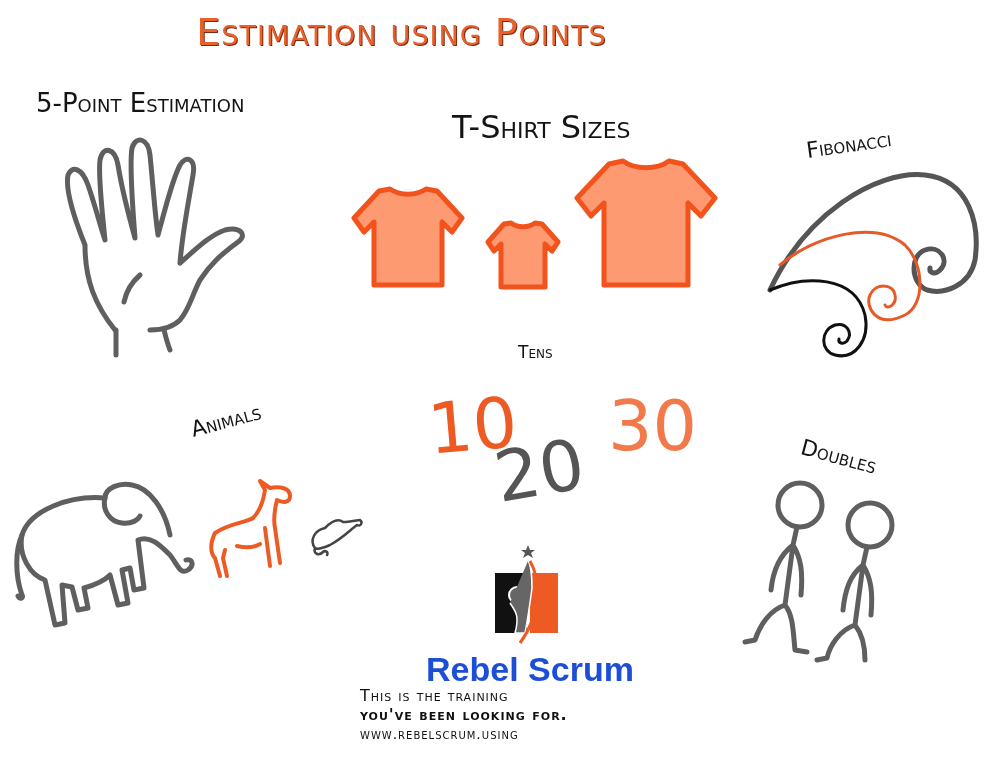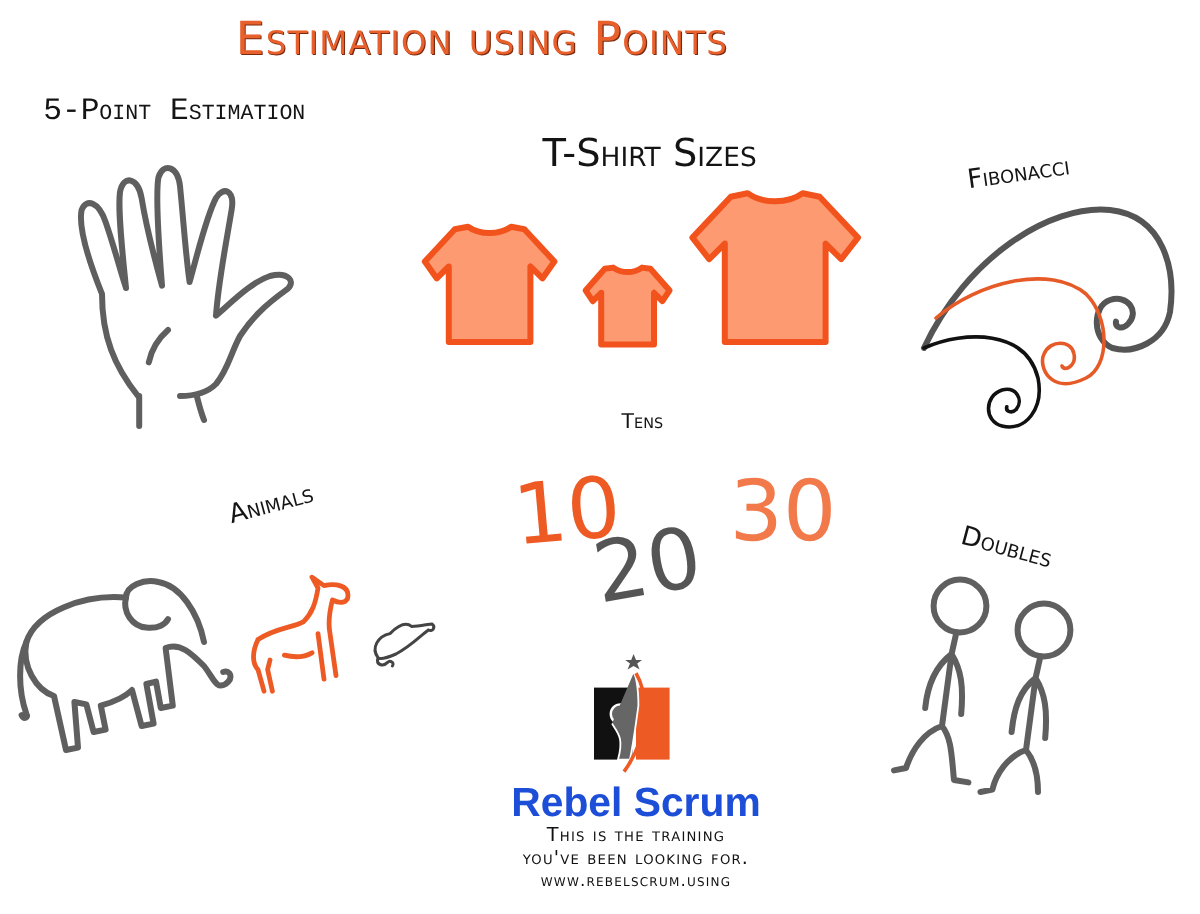--- a/index.html
+++ b/index.html
@@ -10,29 +10,29 @@
            font-size: 38px; color: #e8602c; font-variant: small-caps; letter-spacing: 1px;
            text-shadow: 1px 1px 0 #7a2a10; }
   .label { color: #141414; font-size: 26px; font-variant: small-caps; white-space: nowrap; }
   svg { position: absolute; overflow: visible; }
   .stroke-gray { fill: none; stroke: #5f5f5f; stroke-width: 5; stroke-linecap: round; stroke-linejoin: round; }
   .stroke-orange { fill: none; stroke: #ee5a24; stroke-width: 4; stroke-linecap: round; stroke-linejoin: round; }
   .shirt { fill: #fd9a72; stroke: #f2531c; stroke-width: 5; stroke-linejoin: round; }
   .num { font-size: 70px; font-family: "DejaVu Sans", sans-serif; font-weight: normal; }
   .brand { left: 380px; width: 300px; top: 650px; text-align: center; font-family: "Liberation Sans", sans-serif;
            font-weight: bold; font-size: 34px; color: #1d4ed8; }
-  .tag { left: 360px; width: 340px; text-align: center; font-size: 16px; color: #111;
+  .tag { left: 360px; width: 340px; text-align: left; font-size: 16px; color: #111;
          font-variant: small-caps; letter-spacing: 1px; }
 </style>
 </head>
 <body>
 
 <div class="abs title">Estimation using Points</div>
 
-<div class="abs label" style="left:36px; top:77px;font-family:Liberation Mono, monospace;">5-Point Estimation</div>
+<div class="abs label" style="left:36px; top:88px;">5-Point Estimation</div>
 <svg style="left:60px; top:130px;" width="200" height="230" viewBox="0 0 200 230">
   <path class="stroke-gray" d="M25 115 C15 90 5 60 8 45 C12 35 22 38 28 55 C35 75 40 95 45 110
     M45 110 C42 80 38 45 40 30 C43 15 55 18 58 35 C62 60 70 90 75 108
     M75 108 C72 70 70 30 72 18 C76 5 88 8 90 25 C93 55 95 85 98 105
     M98 105 C105 80 112 50 120 35 C126 25 136 28 133 45 C128 75 122 105 120 133
     M120 133 C135 120 150 105 165 100 C180 96 188 105 178 112 C160 125 150 135 140 150 C132 165 130 178 120 190 C112 198 100 200 90 200
     M25 115 C25 150 35 175 55 200"></path>
   <path class="stroke-gray" d="M80 145 C72 152 66 162 64 172"></path>
   <path class="stroke-gray" d="M56 200 L56 225"></path>
   <path class="stroke-gray" d="M104 200 C106 208 108 215 110 220"></path>
@@ -87,14 +87,14 @@
 <svg style="left:490px; top:543px;" width="75" height="105" viewBox="0 0 75 105">
   <polygon points="38,2 40,7 45,7 41,10 43,15 38,12 33,15 35,10 31,7 36,7" fill="#555"></polygon>
   <rect x="5" y="30" width="32" height="60" fill="#111"></rect>
   <rect x="40" y="30" width="28" height="60" fill="#ee5a24"></rect>
   <circle cx="27" cy="52" r="8" fill="#666" stroke="#fff" stroke-width="2"></circle>
   <path d="M20 60 C25 68 30 72 25 90 L35 90 C38 75 40 60 42 45 C42 30 40 20 38 18" fill="#666" stroke="#fff" stroke-width="1.5"></path>
   <path d="M40 18 C50 35 52 70 30 100" fill="none" stroke="#ee5a24" stroke-width="3"></path>
 </svg>
 <div class="abs brand">Rebel Scrum</div>
 <div class="abs tag" style="top:686px;">This is the training</div>
-<div class="abs tag" style="top:705px;">you've been looking for.</div>
+<div class="abs tag" style="top:705px;font-weight:bold;">you've been looking for.</div>
 <div class="abs tag" style="top:726px; font-size:14px;">www.rebelscrum.using</div>
 
 </body></html>

